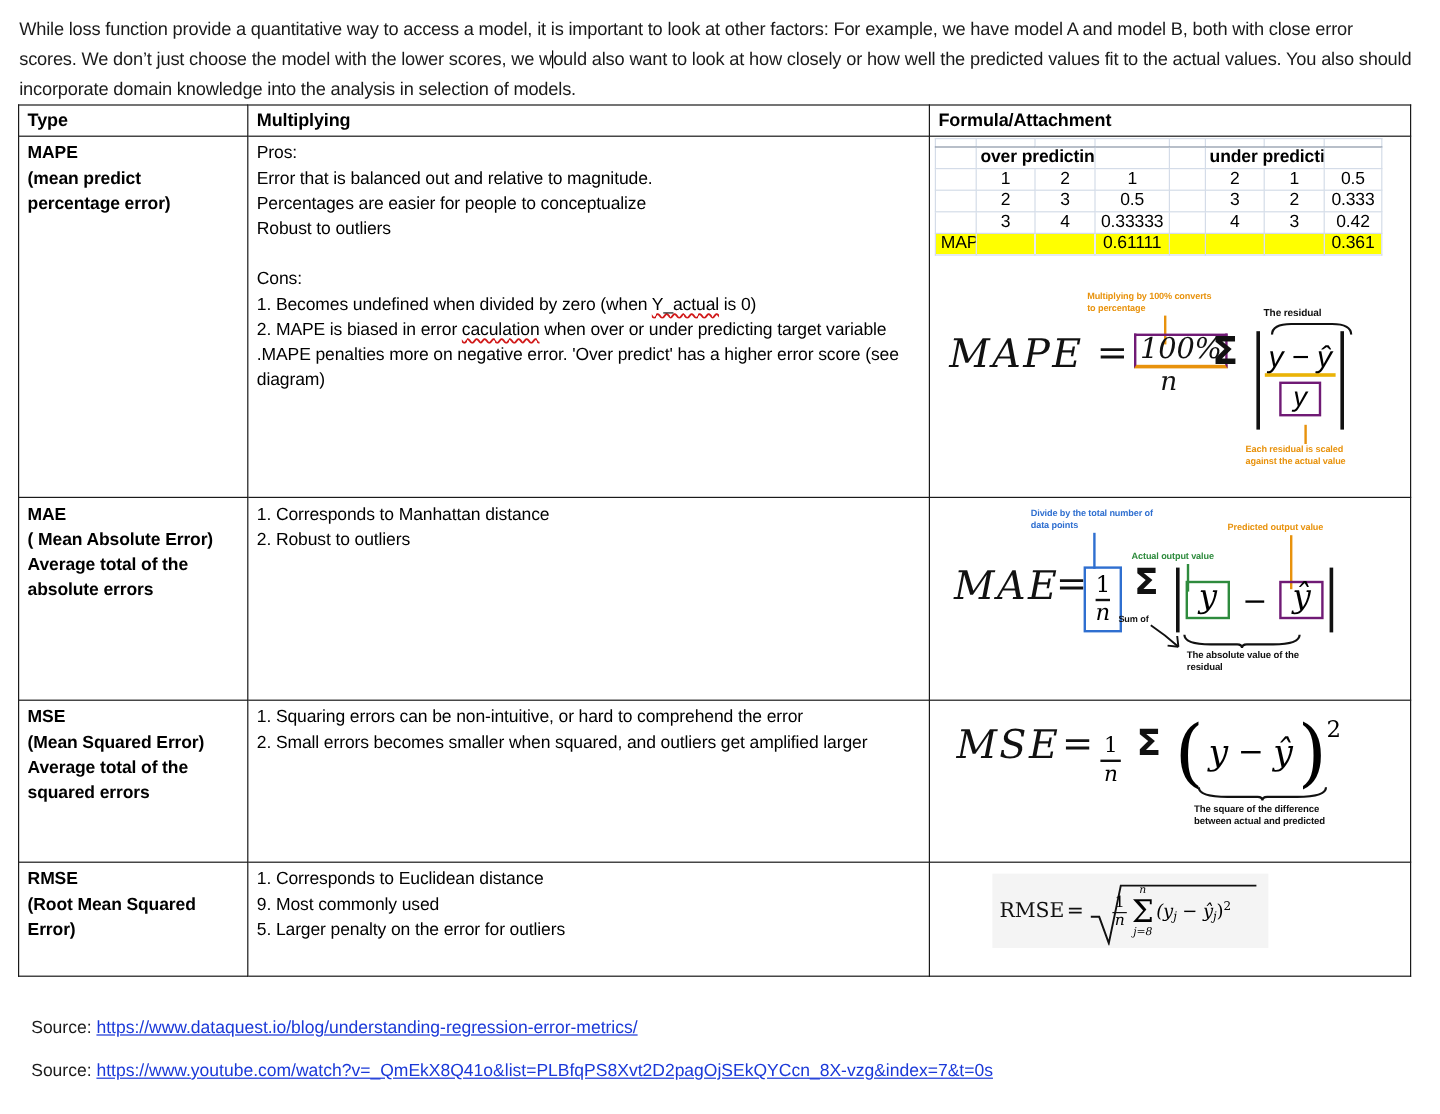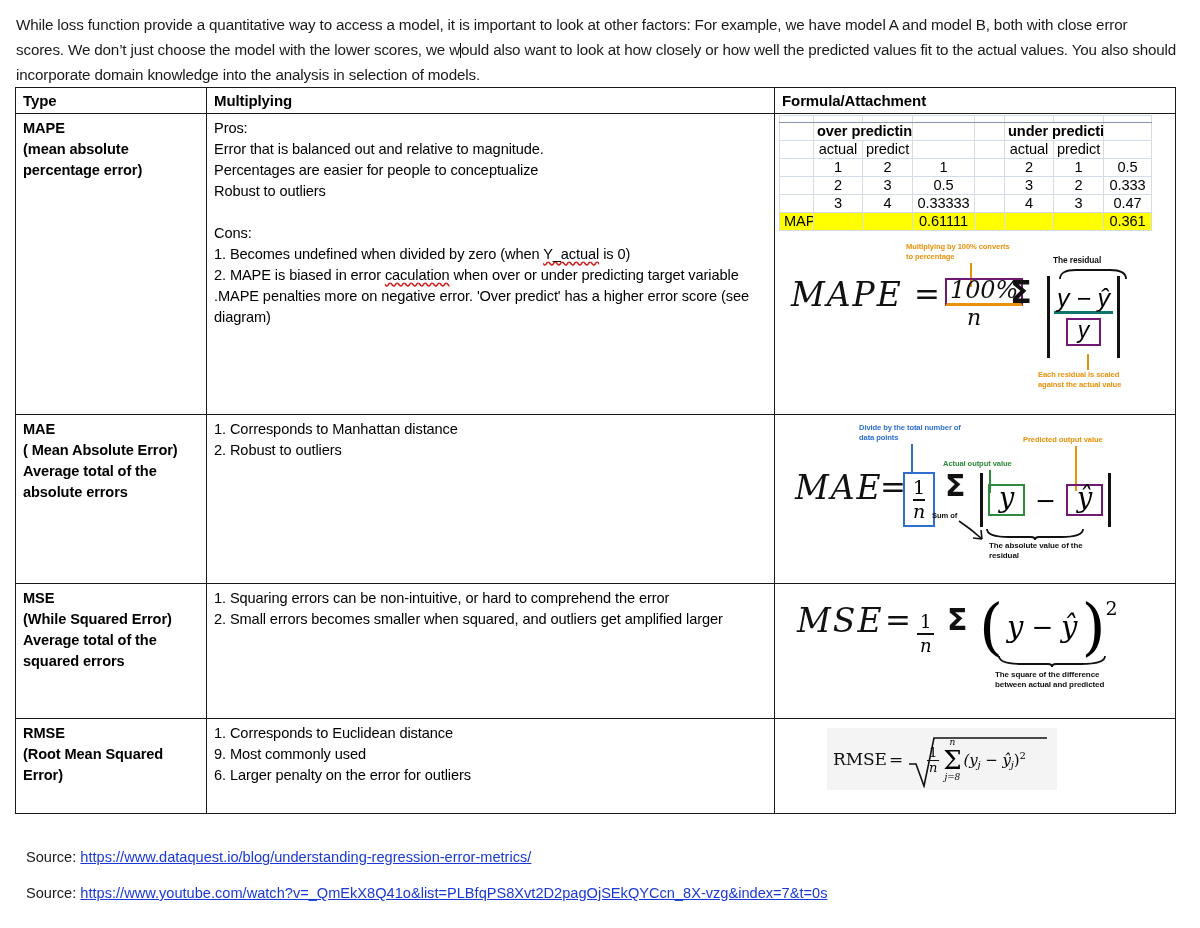--- a/index.html
+++ b/index.html
@@ -200,21 +200,21 @@
       <th>Type</th>
       <th>Multiplying</th>
       <th>Formula/Attachment</th>
     </tr>
   </thead>
   <tbody>
 
     <tr class="row-mape">
       <td class="type-cell">
         <div>MAPE</div>
-        <div>(mean absolute</div>
+        <div>(mean predict</div>
         <div>percentage error)</div>
       </td>
       <td class="desc-cell">
         <div>Pros:</div>
         <div>Error that is balanced out and relative to magnitude.</div>
         <div>Percentages are easier for people to conceptualize</div>
         <div>Robust to outliers</div>
         <span class="spacer"></span>
         <div>Cons:</div>
         <div>
@@ -252,30 +252,20 @@
             <tr>
               <td></td>
               <td class="hdr" colspan="2">over predicting</td>
               <td></td>
               <td></td>
               <td class="hdr" colspan="2">under predicting</td>
               <td></td>
             </tr>
             <tr>
               <td></td>
-              <td>actual</td>
-              <td>predict</td>
-              <td></td>
-              <td></td>
-              <td>actual</td>
-              <td>predict</td>
-              <td></td>
-            </tr>
-            <tr>
-              <td></td>
               <td>1</td>
               <td>2</td>
               <td>1</td>
               <td></td>
               <td>2</td>
               <td>1</td>
               <td>0.5</td>
             </tr>
             <tr>
               <td></td>
@@ -288,21 +278,21 @@
               <td>0.333</td>
             </tr>
             <tr>
               <td></td>
               <td>3</td>
               <td>4</td>
               <td>0.33333</td>
               <td></td>
               <td>4</td>
               <td>3</td>
-              <td>0.47</td>
+              <td>0.42</td>
             </tr>
             <tr class="mape-row">
               <td class="lbl">MAPE</td>
               <td></td>
               <td></td>
               <td>0.61111</td>
               <td></td>
               <td></td>
               <td></td>
               <td>0.361</td>
@@ -328,21 +318,21 @@
           <div class="formula-box" style="left:235px; top:38px; font-size:32px; font-family:'DejaVu Sans',sans-serif; font-weight:bold;">Σ</div>
 
           <div class="annot black" style="left:278px; top:12px; width:78px; font-size:8.4px;">The residual</div>
           <svg style="position:absolute; left:283px; top:23px;" width="70" height="12" viewBox="0 0 70 12">
             <path d="M2 12 Q2 3 18 3 L52 3 Q68 3 68 12" fill="none" stroke="#111" stroke-width="1.8"></path>
           </svg>
 
           <div style="position:absolute; left:272px; top:30px; display:flex; align-items:center; height:86px;">
             <span class="absbar" style="height:82px;"></span>
             <span style="display:inline-block; text-align:center; padding:0 4px;">
-              <span style="display:block; font-style:italic; font-size:25px; border-bottom:3px solid #0f766e; padding:0 3px 2px;">y − ŷ</span>
+              <span style="display:block; font-style:italic; font-size:25px; border-bottom:3px solid #eab308; padding:0 3px 2px;">y − ŷ</span>
               <span class="boxed-orange" style="margin-top:4px; padding:0 10px;">
                 <span style="font-style:italic; font-size:23px;">y</span>
               </span>
             </span>
             <span class="absbar" style="height:82px;"></span>
           </div>
           <div class="leader" style="left:312px; top:110px; width:2px; height:16px; background:#e8920c;"></div>
           <div class="annot orange" style="left:263px; top:126px; width:104px;">Each residual is scaled against the actual value</div>
         </div>
       </td>
@@ -402,21 +392,21 @@
             <path d="M25 20 L16 19 M25 20 L24 11" fill="none" stroke="#111" stroke-width="1.6"></path>
           </svg>
           <div class="annot black" style="left:214px; top:126px; width:96px; font-size:8px;">The absolute value of the residual</div>
         </div>
       </td>
     </tr>
 
     <tr class="row-mse">
       <td class="type-cell">
         <div>MSE</div>
-        <div>(While Squared Error)</div>
+        <div>(Mean Squared Error)</div>
         <div>Average total of the</div>
         <div>squared errors</div>
       </td>
       <td class="desc-cell">
         <div>1. Squaring errors can be non-intuitive, or hard to comprehend the error</div>
         <div>2. Small errors becomes smaller when squared, and outliers get amplified larger</div>
       </td>
       <td class="form-cell">
         <div style="position:absolute; left:0; top:0; width:401px; height:124px;">
 
@@ -449,21 +439,21 @@
 
     <tr class="row-rmse">
       <td class="type-cell">
         <div>RMSE</div>
         <div>(Root Mean Squared</div>
         <div>Error)</div>
       </td>
       <td class="desc-cell">
         <div>1. Corresponds to Euclidean distance</div>
         <div>9. Most commonly used</div>
-        <div>6. Larger penalty on the error for outliers</div>
+        <div>5. Larger penalty on the error for outliers</div>
       </td>
       <td class="form-cell">
         <div style="position:absolute; left:52px; top:9px; width:230px; height:62px; background:#f4f4f4;">
 
           <div class="formula-box" style="left:6px; top:21px; font-size:17px; font-family:'DejaVu Serif',serif;">RMSE</div>
           <div class="formula-box" style="left:62px; top:21px; font-size:17px;">=</div>
 
           <svg style="position:absolute; left:80px; top:6px;" width="142" height="54" viewBox="0 0 142 54">
             <path d="M2 30 L9 30 L17 52 L27 4 L140 4" fill="none" stroke="#111" stroke-width="1.6"></path>
           </svg>

